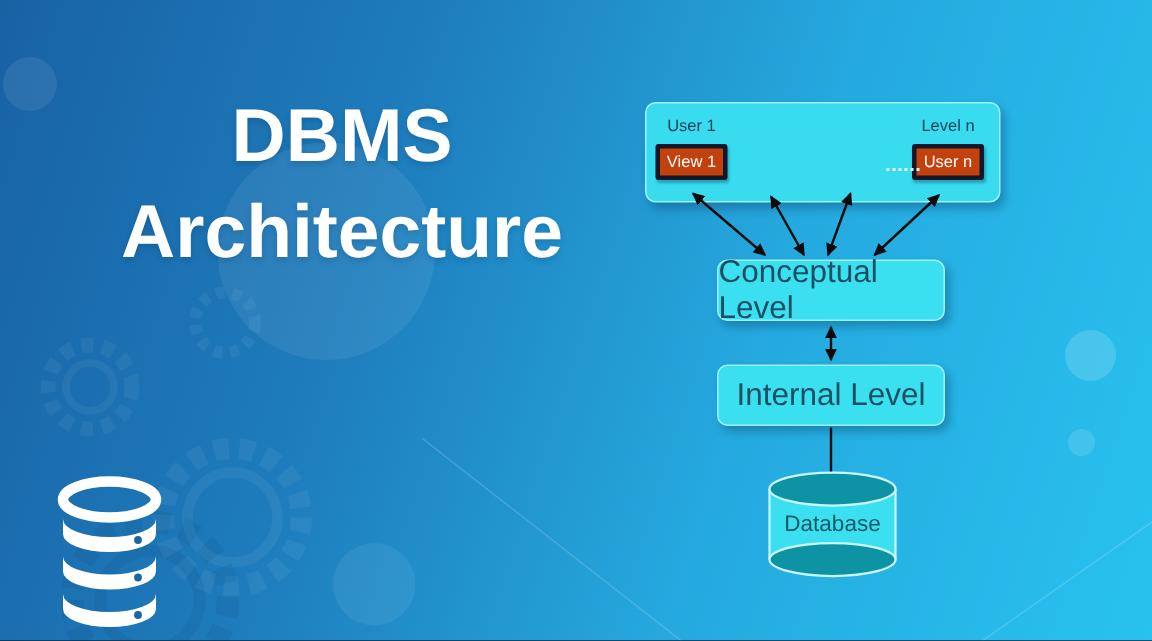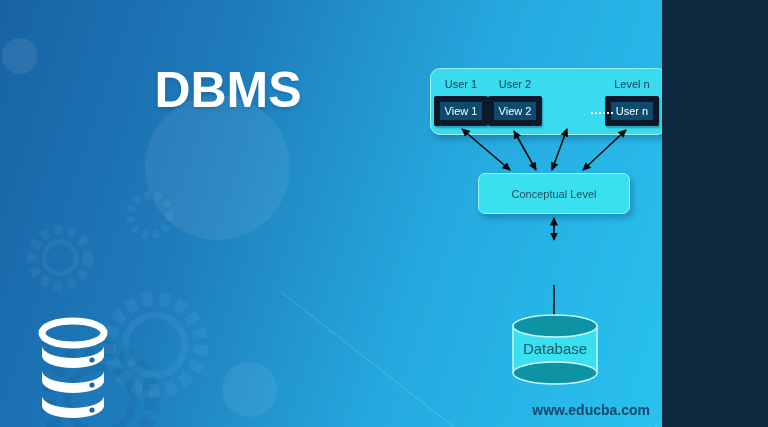--- a/index.html
+++ b/index.html
@@ -1,17 +1,17 @@
 <!DOCTYPE html>
 <html><head>
 <meta charset="utf-8">
 <style>
   html,body{margin:0;padding:0;background:#0e2a40;}
   .stage{
-    position:relative;width:662px;height:427px;overflow:hidden;
+    position:relative;width:768px;height:427px;overflow:hidden;
     font-family:"Liberation Sans","DejaVu Sans",sans-serif;
     background:linear-gradient(108deg,#1862a4 0%,#1e7cbc 32%,#25a9de 64%,#28c2ef 100%);
   }
   
   .deco{position:absolute;border-radius:50%;pointer-events:none;}
   .c1{left:145px;top:95px;width:145px;height:145px;background:rgba(255,255,255,.07);}
   .c2{left:222px;top:362px;width:55px;height:55px;background:rgba(255,255,255,.07);}
   .c3{left:710px;top:220px;width:34px;height:34px;background:rgba(255,255,255,.16);}
   .c4{left:712px;top:286px;width:18px;height:18px;background:rgba(255,255,255,.13);}
   .c5{left:2px;top:38px;width:36px;height:36px;background:rgba(255,255,255,.08);}
@@ -22,25 +22,25 @@
   
   .title{position:absolute;left:18px;top:58px;width:420px;text-align:center;color:#fff;
          font-weight:bold;line-height:64px;font-size:50px;letter-spacing:0px;
          text-shadow:0 2px 4px rgba(0,30,60,.18);}
   
   .website{position:absolute;right:12px;bottom:9px;font-size:14px;font-weight:bold;color:#16476e;}
   
   .cyanbox{position:absolute;background:#3be0f0;border:1.5px solid #9bf2fa;border-radius:7px;
            box-shadow:3px 4px 6px rgba(8,45,85,.30);box-sizing:border-box;}
   .level{display:flex;align-items:center;justify-content:center;
-         color:#1b4f63;font-size:11px;}
-  .users-box{left:430px;top:68px;width:237px;height:67px;background:#38dcee;border-radius:10px;}
+         color:#1b4f63;font-size:21px;}
+  .users-box{left:430px;top:68px;width:237px;height:67px;background:#38dcee;}
   .ucol{position:absolute;width:56px;top:9px;text-align:center;}
   .uname{font-size:11px;color:#17425a;display:block;margin-bottom:6px;}
-  .vbox{display:inline-block;width:42px;padding:3px 0;background:#0c4a6e;border:6px solid #0f172a;
+  .vbox{display:inline-block;width:42px;padding:3px 0;background:#c2410c;border:3px solid #0f172a;
         border-radius:2px;color:#fff;font-size:11px;box-shadow:1px 2px 2px rgba(8,45,85,.35);}
   .dots{position:absolute;left:160px;top:43px;width:22px;border-top:2px dotted #e9fbfd;}
   .arrows{position:absolute;left:0;top:0;pointer-events:none;}
   .cylinder{position:absolute;left:505px;top:308px;pointer-events:none;}
 </style>
 </head>
 <body>
 
 <div class="stage">
 
@@ -61,30 +61,27 @@
       <circle cx="150" cy="215" r="20" stroke-width="8" stroke-dasharray="6 5"></circle>
     </g>
     <g fill="none" stroke="rgba(0,20,40,0.06)">
       <circle cx="100" cy="400" r="52" stroke-width="15" stroke-dasharray="11 8"></circle>
       <circle cx="100" cy="400" r="33" stroke-width="8"></circle>
     </g>
   </svg>
 
   <div class="title">
     <div>DBMS</div>
+    <div>Architecture</div>
   </div>
 
   <div class="cyanbox users-box">
     <div class="ucol" style="left:2px">
       <span class="uname">User 1</span>
       <span class="vbox">View 1</span>
-    </div>
-    <div class="ucol" style="left:56px">
-      <span class="uname">User 2</span>
-      <span class="vbox">View 2</span>
     </div>
     <div class="ucol" style="left:173px">
       <span class="uname">Level n</span>
       <span class="vbox">User n</span>
     </div>
     <div class="dots"></div>
   </div>
 
   <svg class="arrows" width="768" height="427" viewBox="0 0 768 427">
     <defs>
@@ -98,20 +95,23 @@
       <line x1="567" y1="129" x2="552" y2="170" marker-start="url(#ah)" marker-end="url(#ah)"></line>
       <line x1="626" y1="130" x2="583" y2="170" marker-start="url(#ah)" marker-end="url(#ah)"></line>
       <line x1="554" y1="218" x2="554" y2="240" marker-start="url(#ah)" marker-end="url(#ah)"></line>
       <line x1="554" y1="285" x2="554" y2="317"></line>
     </g>
   </svg>
 
   <div class="cyanbox level" style="left:478px;top:173px;width:152px;height:41px;">
     <span>Conceptual Level</span>
   </div>
+  <div class="cyanbox level" style="left:478px;top:243px;width:152px;height:41px;">
+    <span>Internal Level</span>
+  </div>
 
   <svg class="cylinder" width="100" height="90" viewBox="0 0 100 90">
     <rect x="8" y="18" width="84" height="47" fill="#3be0f0"></rect>
     <line x1="8" y1="18" x2="8" y2="65" stroke="#c9f7fb" stroke-width="1.5"></line>
     <line x1="92" y1="18" x2="92" y2="65" stroke="#c9f7fb" stroke-width="1.5"></line>
     <ellipse cx="50" cy="65" rx="42" ry="11" fill="#0d93a3" stroke="#c9f7fb" stroke-width="1.5"></ellipse>
     <ellipse cx="50" cy="18" rx="42" ry="11" fill="#0d93a3" stroke="#c9f7fb" stroke-width="1.5"></ellipse>
     <text x="50" y="46" text-anchor="middle" font-size="15" fill="#155a66" font-family="Liberation Sans, sans-serif">Database</text>
   </svg>
 
@@ -124,15 +124,14 @@
       <path d="M10 55 a31 12 0 0 0 62 0 l0 10 a31 12 0 0 1 -62 0 z"></path>
       <path d="M10 80 a31 12 0 0 0 62 0 l0 10 a31 12 0 0 1 -62 0 z"></path>
     </g>
     <g fill="#1a679f">
       <circle cx="60" cy="44" r="2.6"></circle>
       <circle cx="60" cy="69" r="2.6"></circle>
       <circle cx="60" cy="94" r="2.6"></circle>
     </g>
   </svg>
 
-  <div class="website">www.educba.com</div>
 
 </div>
 
 </body></html>

